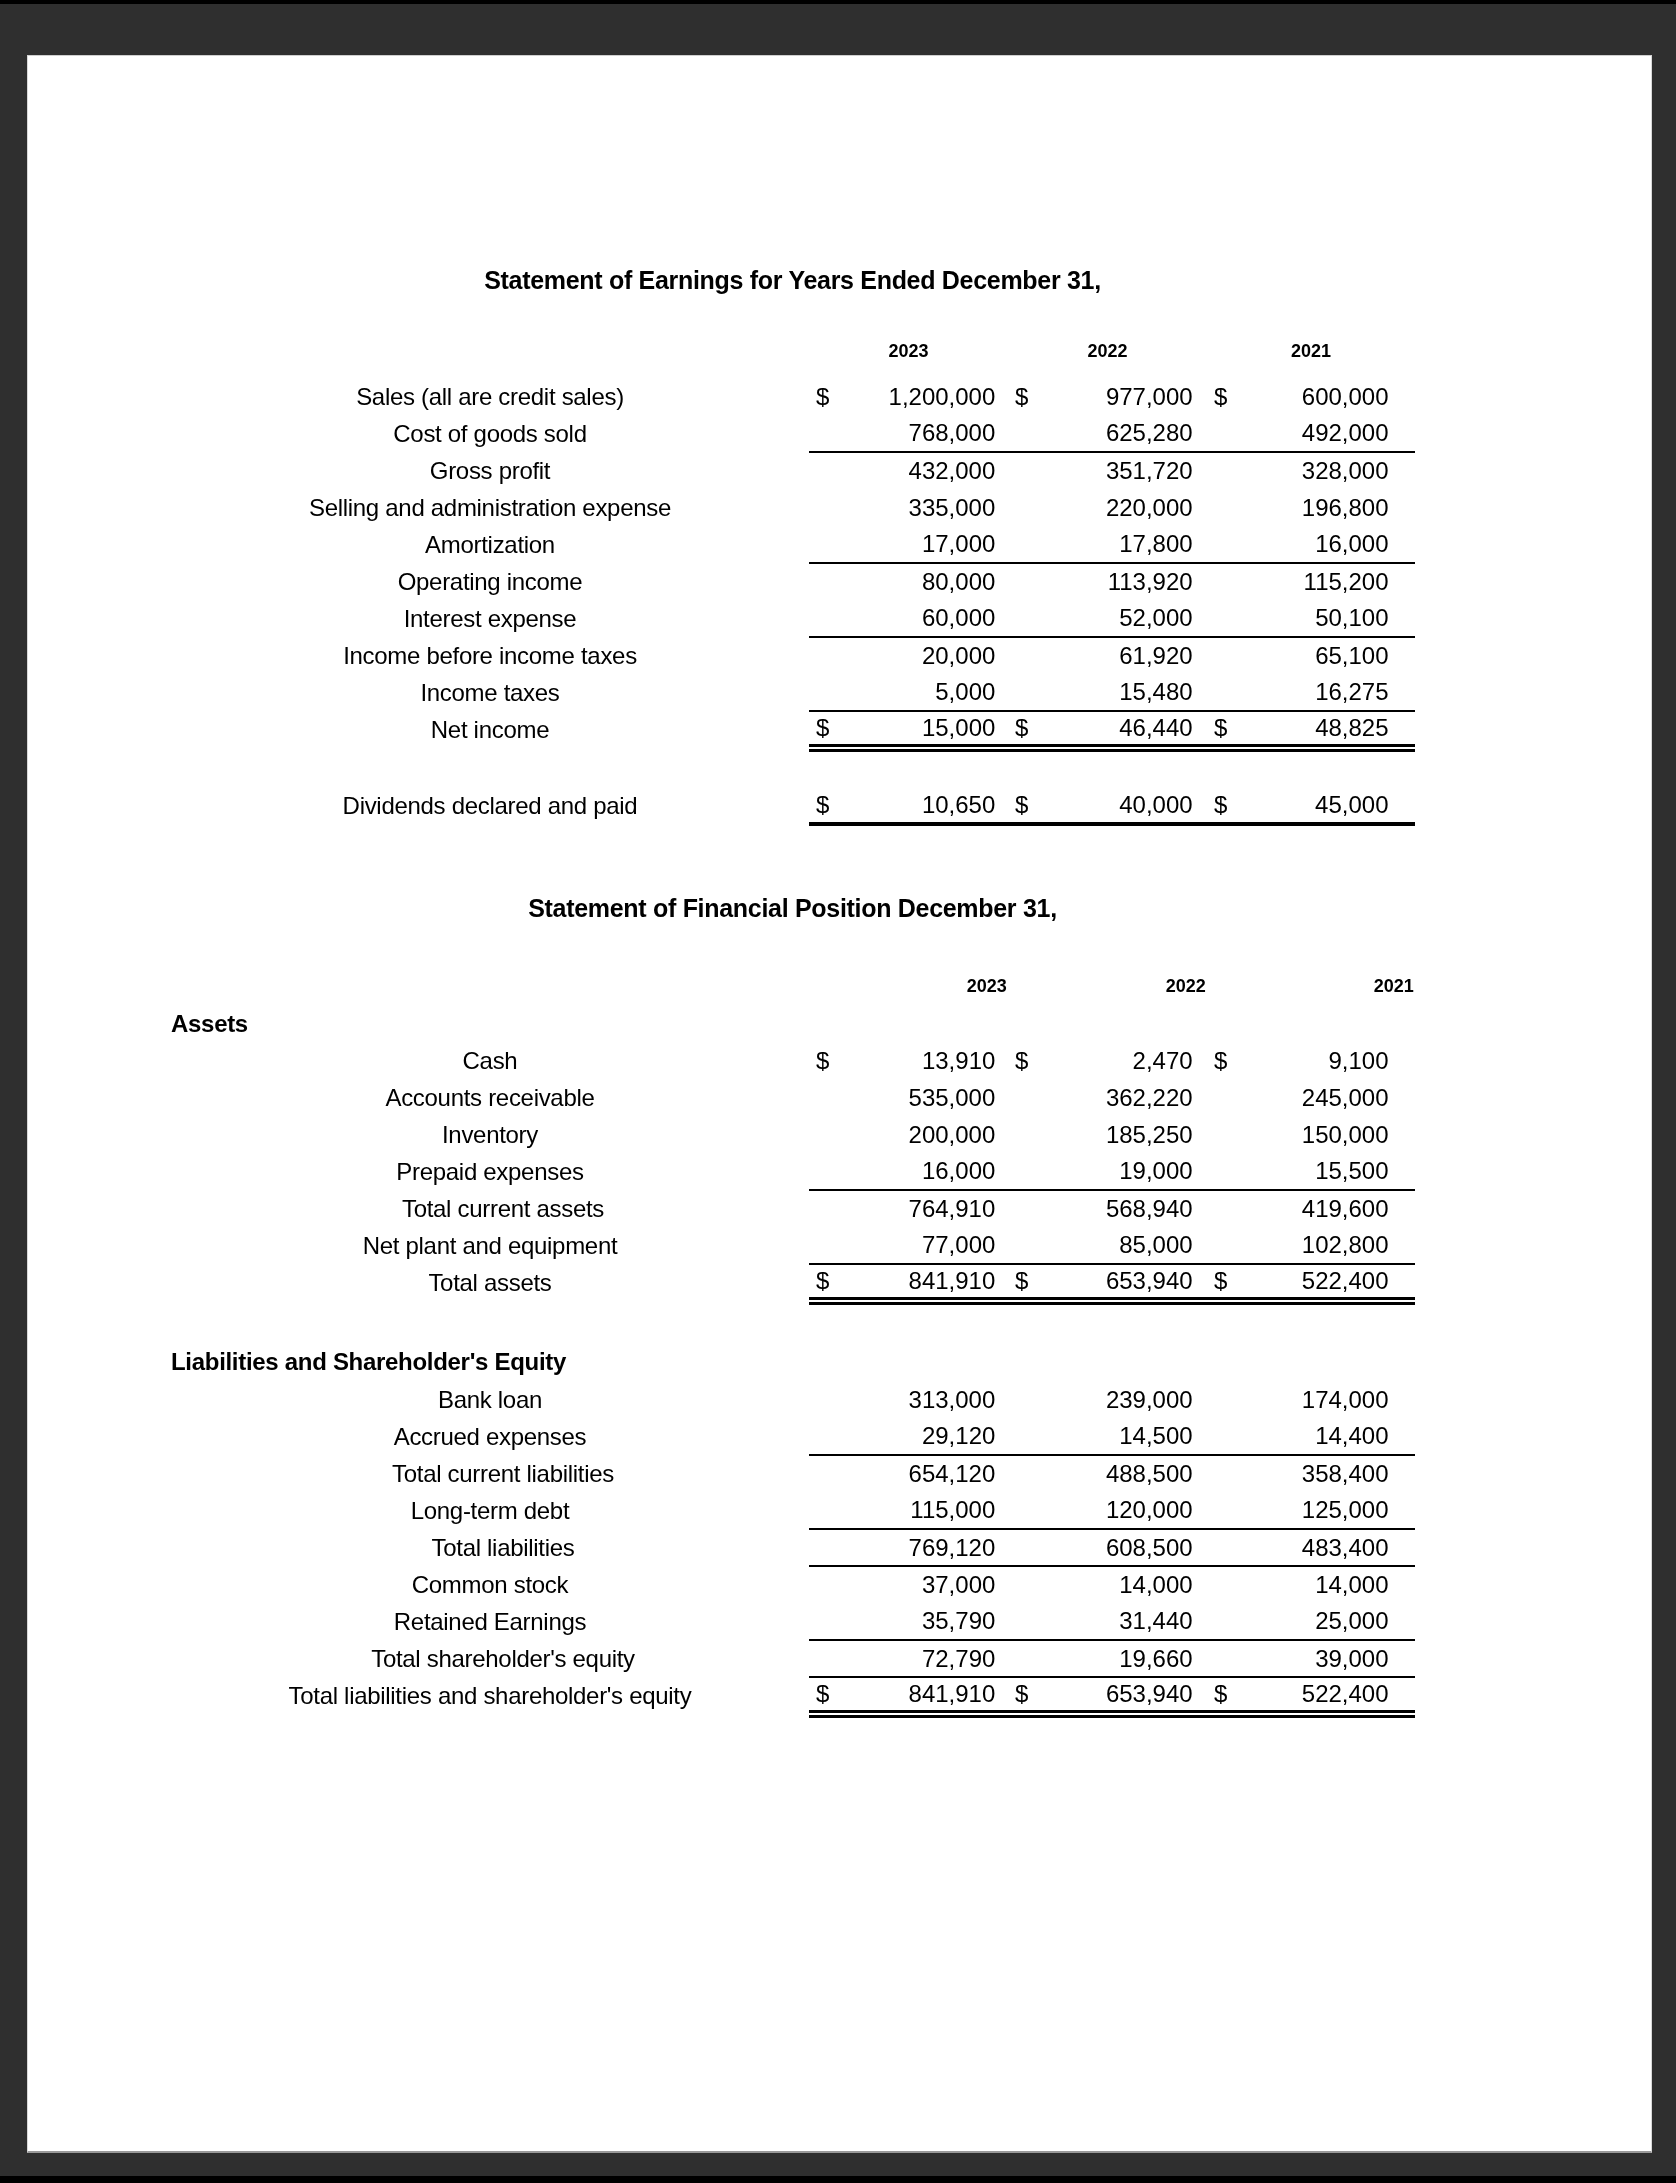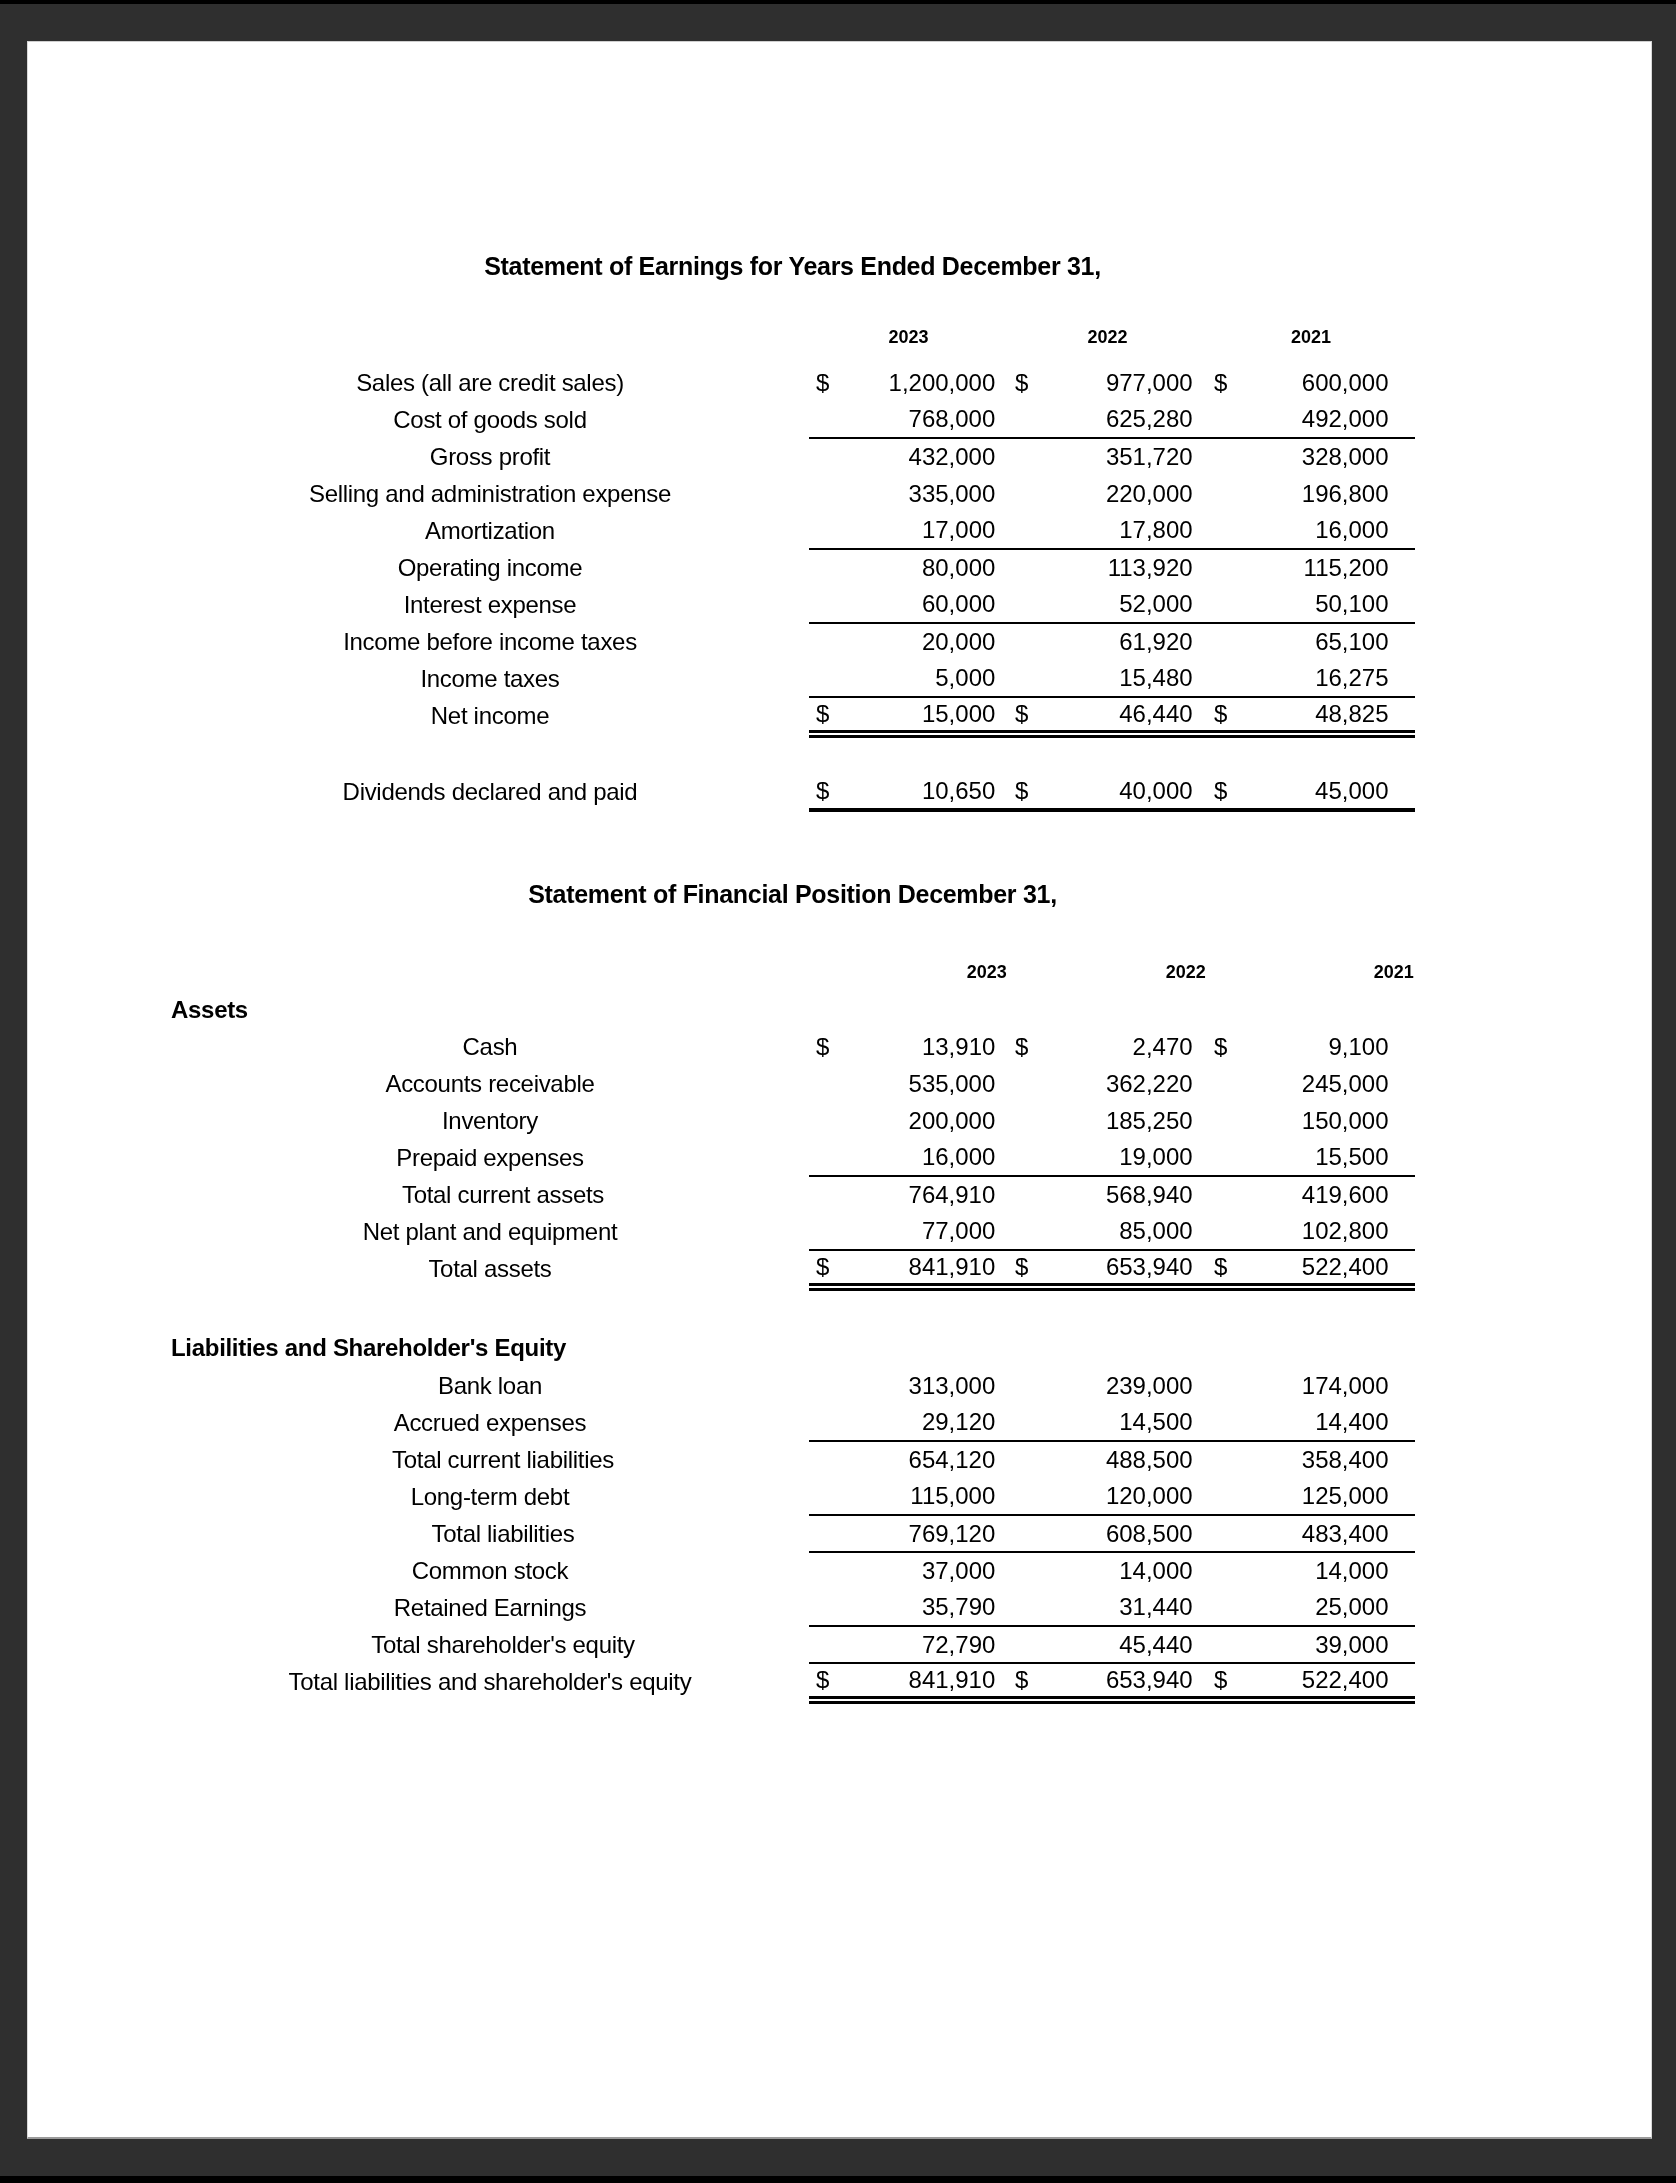--- a/index.html
+++ b/index.html
@@ -1,20 +1,20 @@
 <!DOCTYPE html>
 <html style="font-size:9.2px"><head>
 <meta charset="utf-8">
 <style>
   html,body{margin:0;padding:0;}
   body{background:#1a1a1a;font-family:"Liberation Sans", sans-serif;color:#000;}
   .frame{position:relative;width:1677px;height:2183px;background:#2f2f2f;overflow:hidden;}
   .strip-top{position:absolute;left:0;top:0;width:1677px;height:3.5px;background:#000;}
   .strip-bottom{position:absolute;left:0;top:2176px;width:1677px;height:7px;background:#000;}
-  .page{position:absolute;left:27px;top:41px;width:1625px;height:2098px;background:#ffffff;
+  .page{position:absolute;left:27px;top:55px;width:1625px;height:2098px;background:#ffffff;
         border-top:1.2px solid #cfcfcf;border-bottom:2.9px solid #9a9a9a;border-left:0.6px solid #d8d8d8;border-right:0.6px solid #d8d8d8;
         box-sizing:border-box;padding-top:205px;}
   .doc-title{width:1243px;margin:0 0 33px 143px;text-align:center;font-weight:bold;font-size:25px;line-height:38px;letter-spacing:-0.3px;}
   .fin-title{margin-top:63px;margin-bottom:40px;}
   table{border-collapse:collapse;table-layout:fixed;width:1243px;margin-left:143px;font-size:24px;}
   col.c-lbl{width:638px;}
   col.c-cur1{width:35px;} col.c-num1{width:164px;}
   col.c-cur2{width:35px;} col.c-num2{width:164px;}
   col.c-cur3{width:35px;} col.c-num3{width:173px;}
   tr{height:37px;}
@@ -355,21 +355,21 @@
               <td class="cur rule-single"></td>
               <td class="num n2 rule-single">31,440</td>
               <td class="cur rule-single"></td>
               <td class="num n3 rule-single">25,000</td>
             </tr>
             <tr>
               <td class="lbl ind">Total shareholder's equity</td>
               <td class="cur rule-single"></td>
               <td class="num n1 rule-single">72,790</td>
               <td class="cur rule-single"></td>
-              <td class="num n2 rule-single">45,440</td>
+              <td class="num n2 rule-single">19,660</td>
               <td class="cur rule-single"></td>
               <td class="num n3 rule-single">39,000</td>
             </tr>
             <tr>
               <td class="lbl">Total liabilities and shareholder's equity</td>
               <td class="cur rule-double">$</td>
               <td class="num n1 rule-double">841,910</td>
               <td class="cur rule-double">$</td>
               <td class="num n2 rule-double">653,940</td>
               <td class="cur rule-double">$</td>

